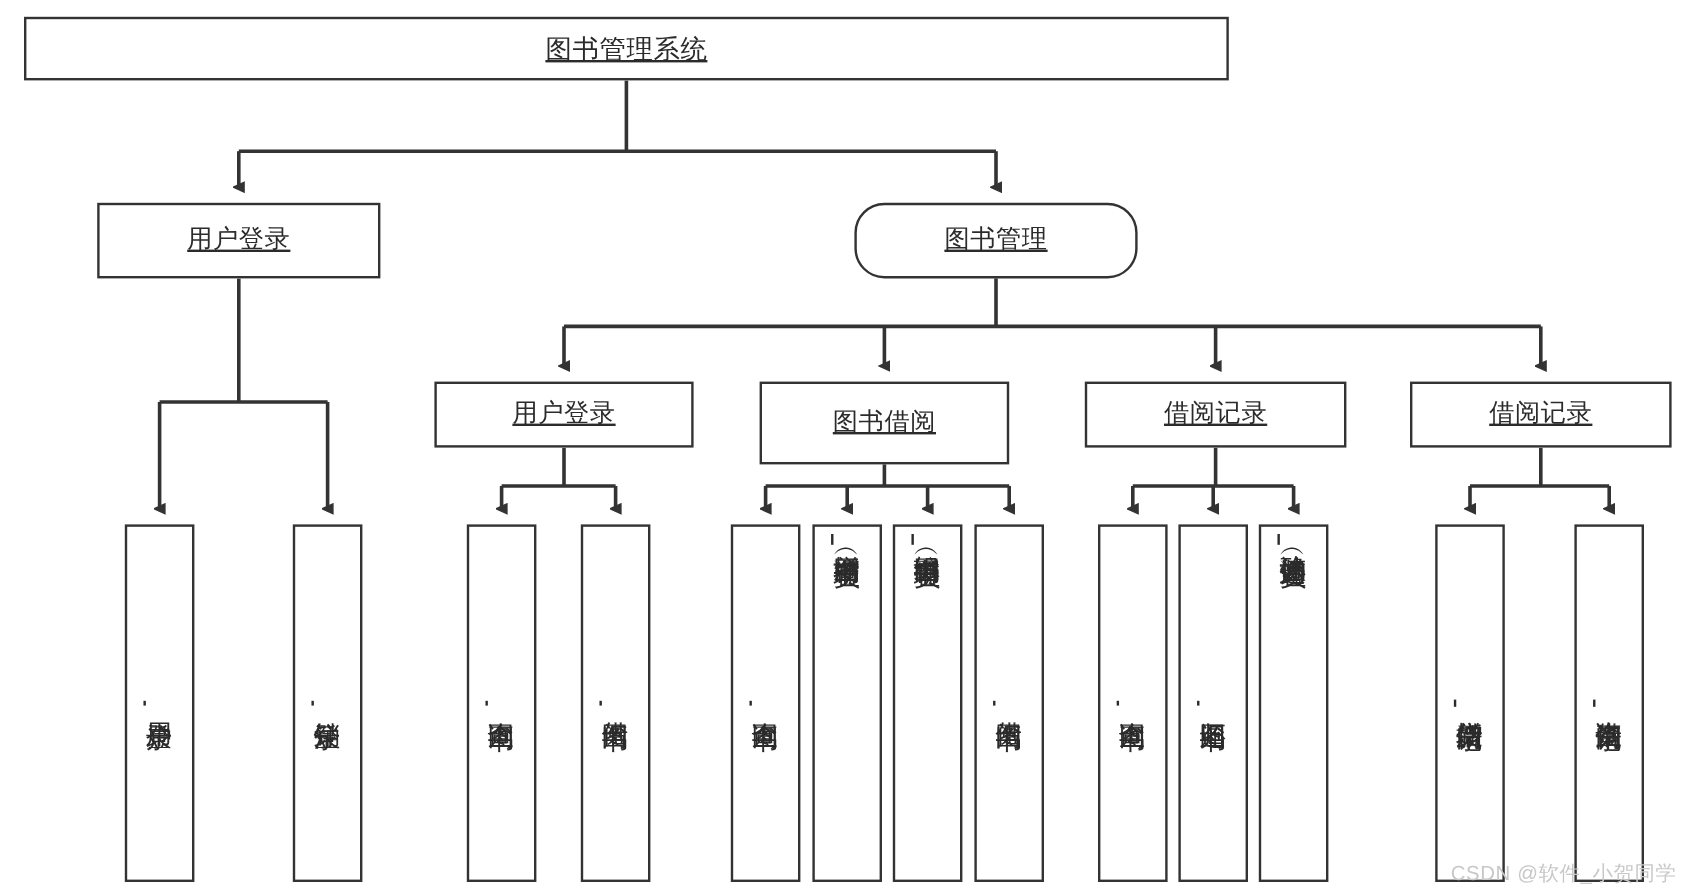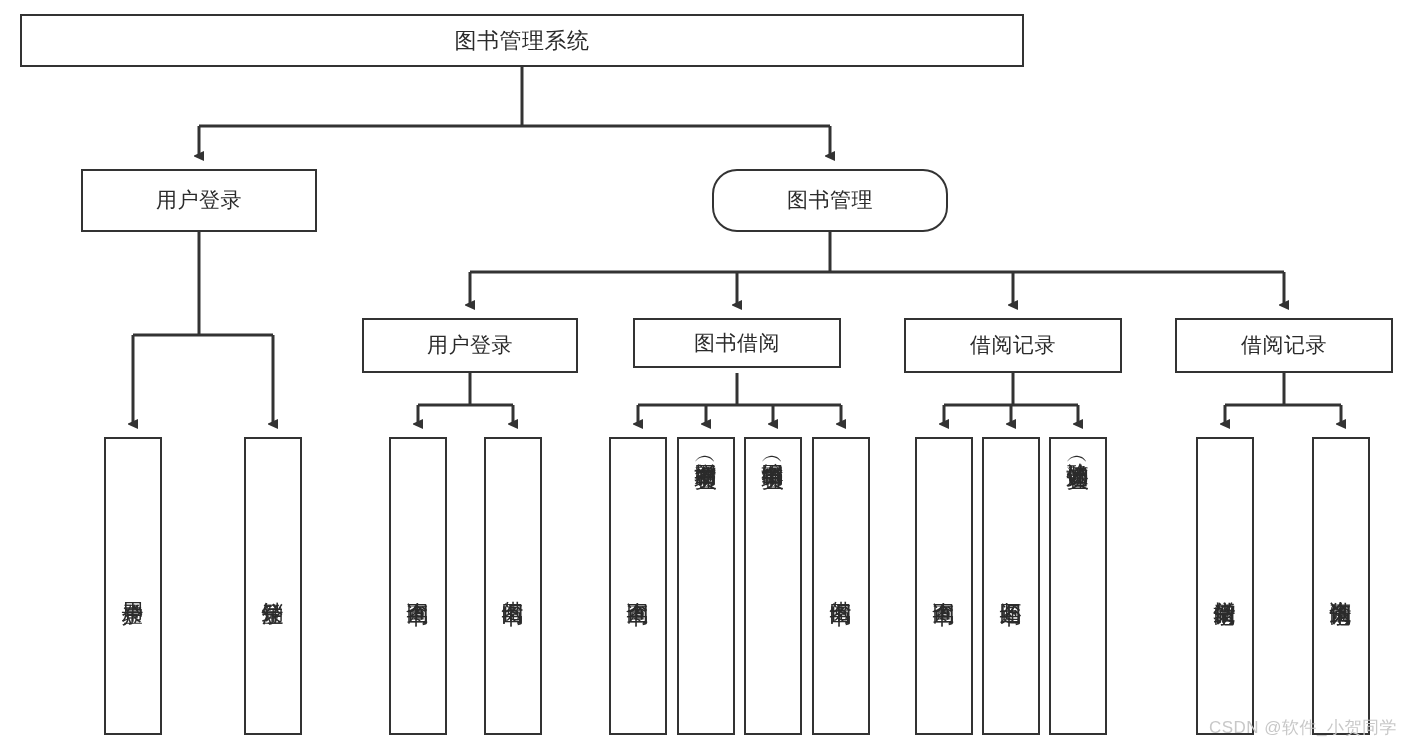--- a/index.html
+++ b/index.html
@@ -33,20 +33,21 @@
     display: flex;
     align-items: center;
     justify-content: center;
     color: #2b2b2b;
     z-index: 2;
   }
   .node .label {
     display: block;
     text-align: right;
     line-height: 1.18;
+    text-decoration: underline;
   }
   
   .node.h .label {
     font-size: 21px;
     letter-spacing: 0.5px;
     white-space: nowrap;
   }
   .node.root .label {
     font-size: 22px;
   }
@@ -142,21 +143,21 @@
   <div class="node h" style="left:81px; top:169px; width:236px; height:63px;">
     <span class="label">用户登录</span>
   </div>
   <div class="node h" style="left:712px; top:169px; width:236px; height:63px;border-radius:25px;">
     <span class="label">图书管理</span>
   </div>
 
   <div class="node h" style="left:362px; top:318px; width:216px; height:55px;">
     <span class="label">用户登录</span>
   </div>
-  <div class="node h" style="left:633px; top:318px; width:208px; height:50px;">
+  <div class="node h" style="left:633px; top:318px; width:208px; height:69px;">
     <span class="label">图书借阅</span>
   </div>
   <div class="node h" style="left:904px; top:318px; width:218px; height:55px;">
     <span class="label">借阅记录</span>
   </div>
   <div class="node h" style="left:1175px; top:318px; width:218px; height:55px;">
     <span class="label">借阅记录</span>
   </div>
 
   <div class="node v center" style="left:104px; top:437px; width:58px; height:298px;">

